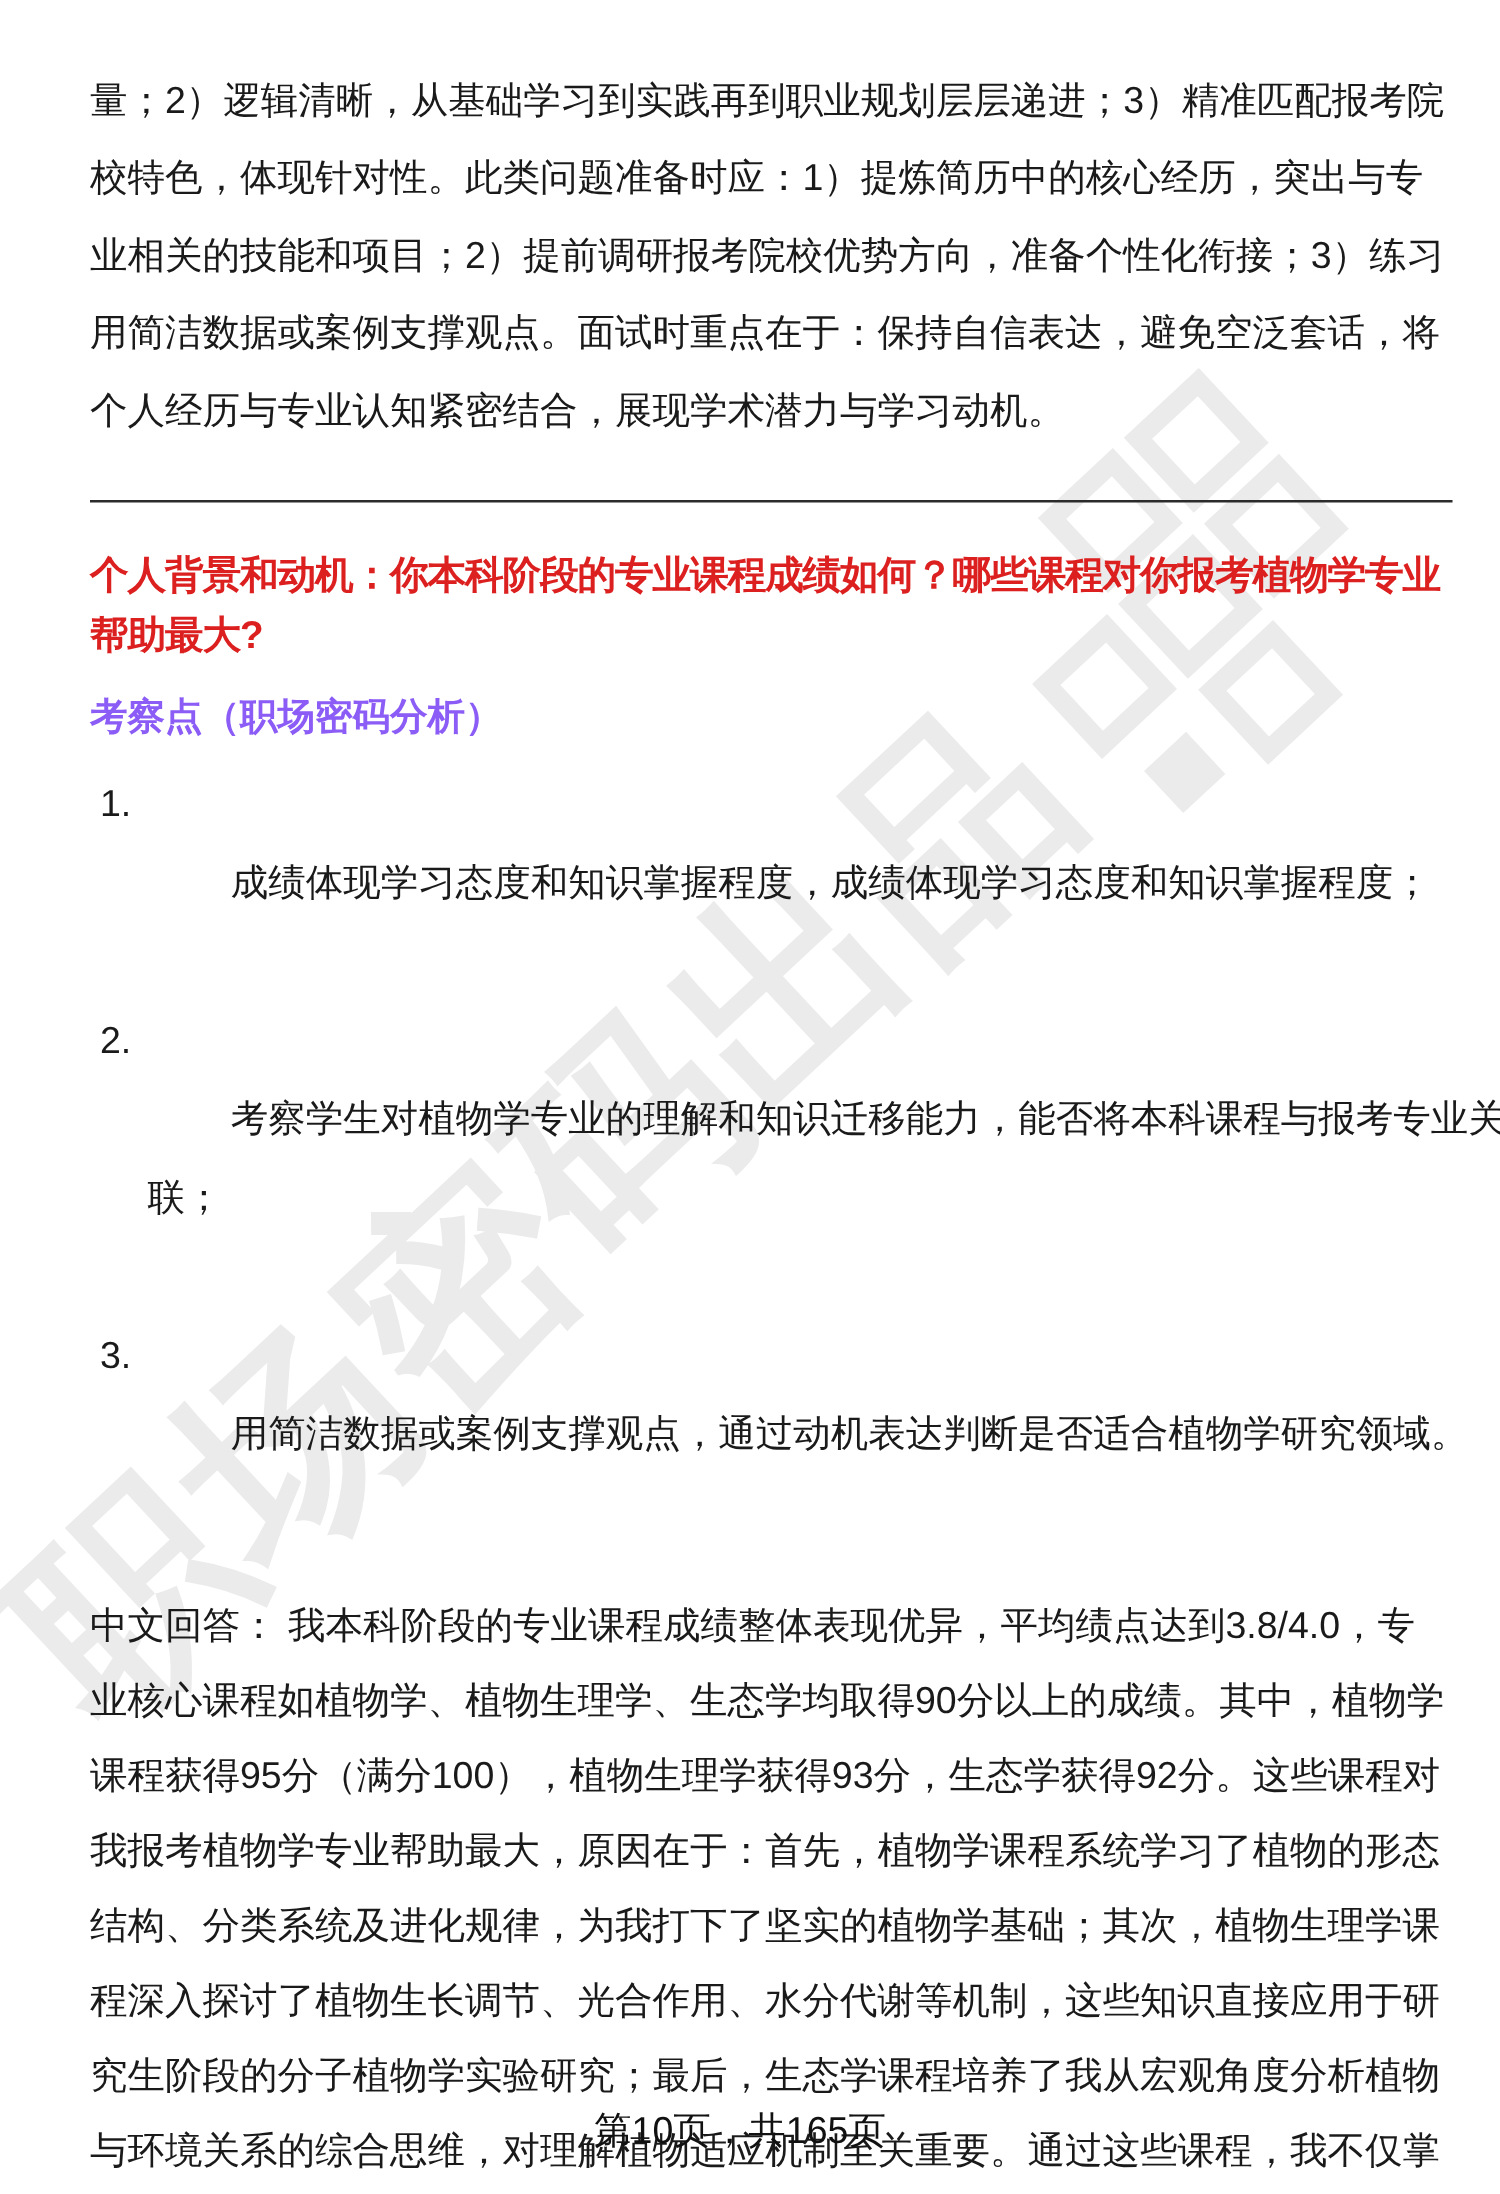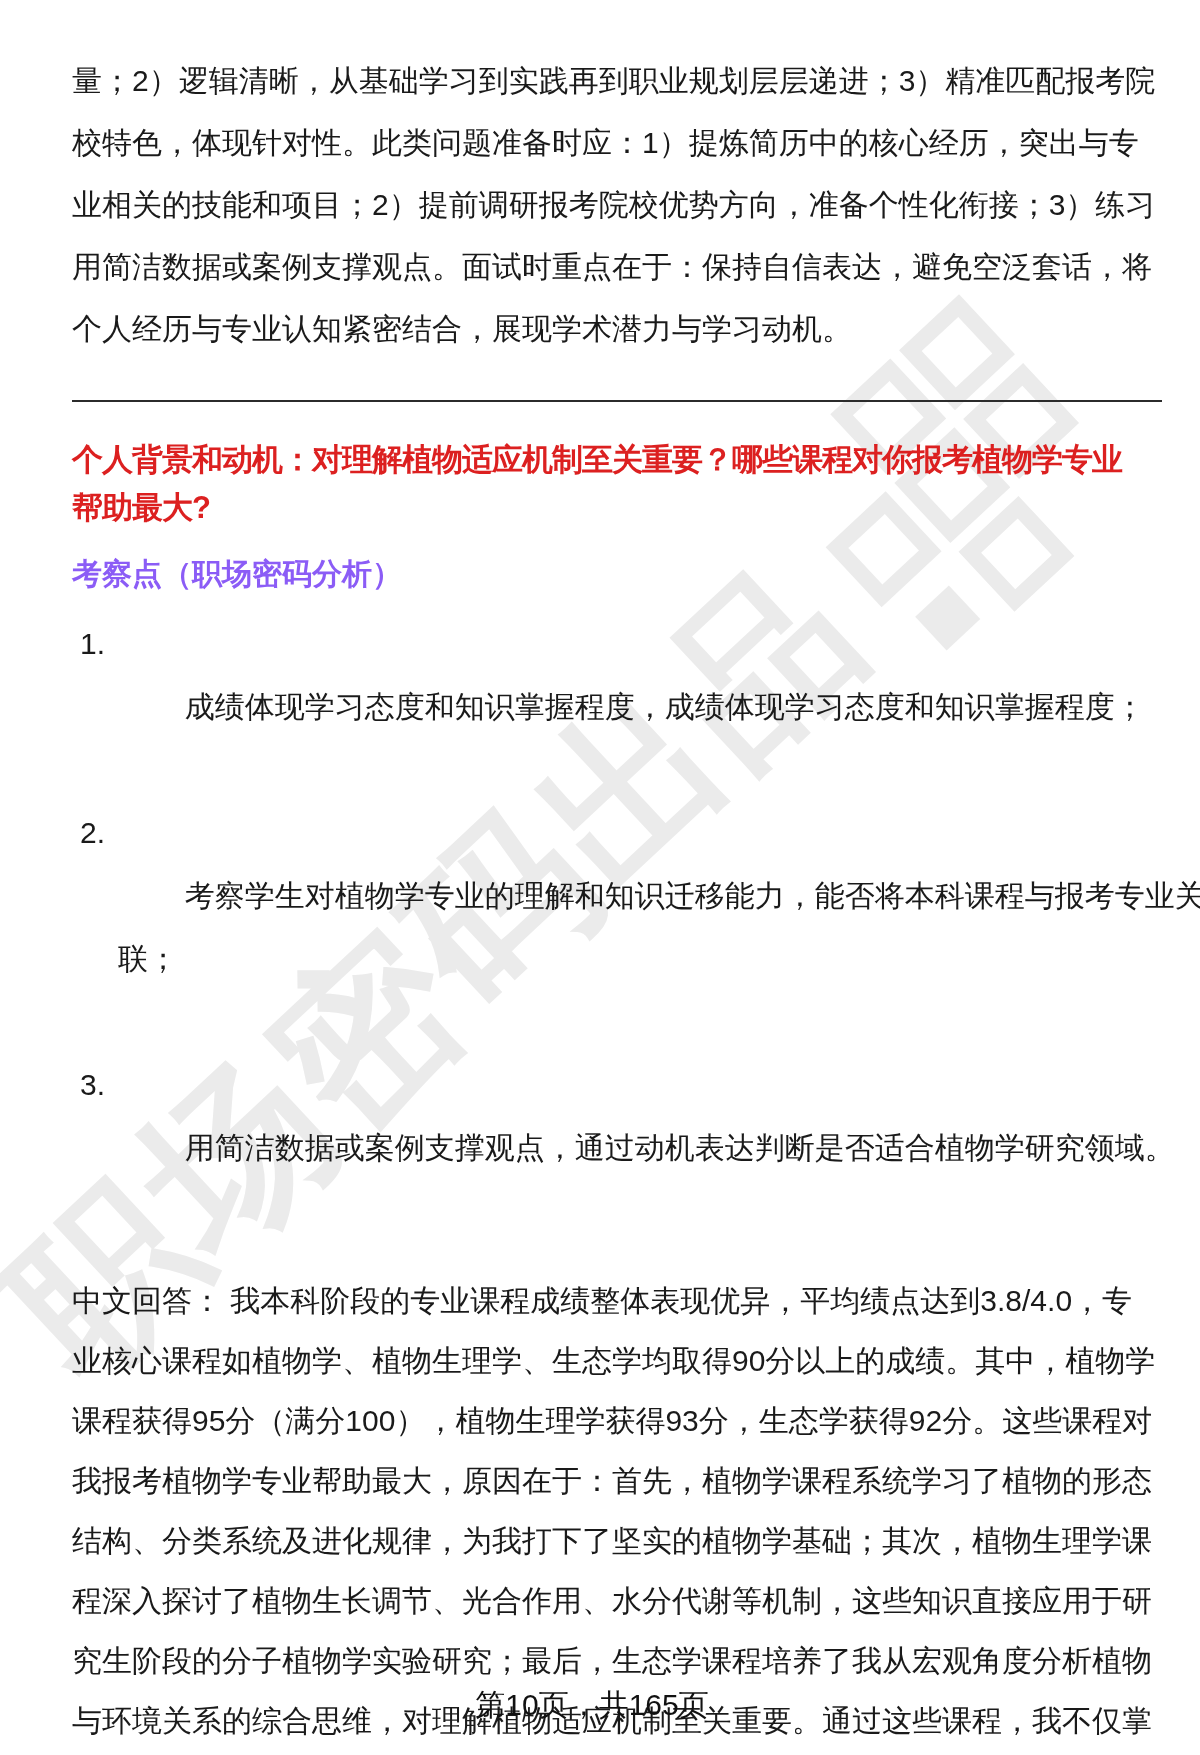--- a/index.html
+++ b/index.html
@@ -92,21 +92,21 @@
   <div class="content">
 
     <p class="intro">量；2）逻辑清晰，从基础学习到实践再到职业规划层层递进；3）精准匹配报考院
 校特色，体现针对性。此类问题准备时应：1）提炼简历中的核心经历，突出与专
 业相关的技能和项目；2）提前调研报考院校优势方向，准备个性化衔接；3）练习
 用简洁数据或案例支撑观点。面试时重点在于：保持自信表达，避免空泛套话，将
 个人经历与专业认知紧密结合，展现学术潜力与学习动机。</p>
 
     <hr class="divider">
 
-    <h2 class="question">个人背景和动机：对理解植物适应机制至关重要？哪些课程对你报考植物学专业
+    <h2 class="question">个人背景和动机：你本科阶段的专业课程成绩如何？哪些课程对你报考植物学专业
 帮助最大?</h2>
 
     <h3 class="exam-points">考察点（职场密码分析）</h3>
 
     <ol class="points">
       <li class="point">
         <span class="num">1.</span><span class="txt">成绩体现学习态度和知识掌握程度，成绩体现学习态度和知识掌握程度；</span>
       </li>
       <li class="point">
         <span class="num">2.</span><span class="txt">考察学生对植物学专业的理解和知识迁移能力，能否将本科课程与报考专业关

